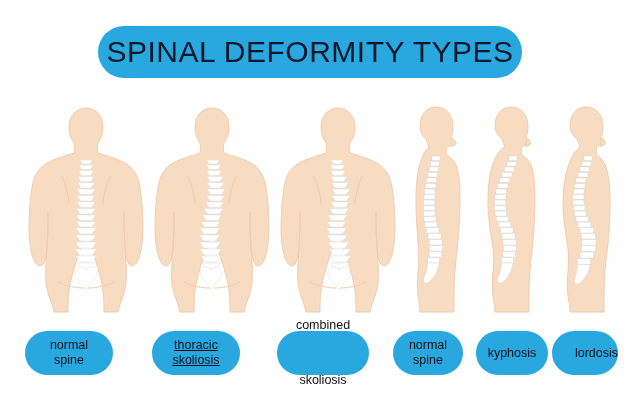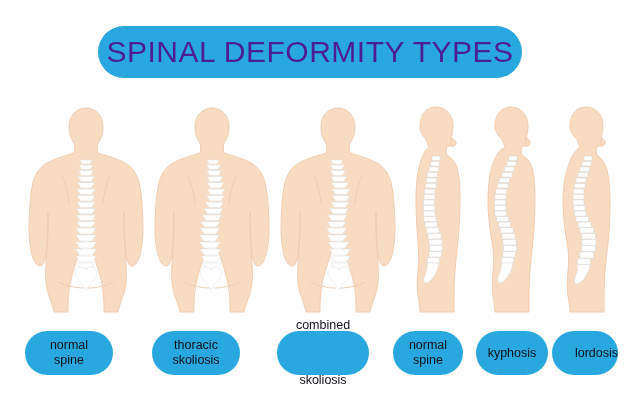--- a/index.html
+++ b/index.html
@@ -25,21 +25,21 @@
     height: 52px;
     background: #29a8df;
     border-radius: 26px;
     display: flex;
     align-items: center;
     justify-content: center;
   }
   #title-banner .title-text {
     font-size: 30px;
     letter-spacing: 0.5px;
-    color: #4c1d95;
+    color: #0f172a;
     font-weight: 400;
     white-space: nowrap;
   }
 
   
   #figures-row {
     position: absolute;
     left: 0;
     top: 104px;
     width: 626px;
@@ -380,21 +380,21 @@
 
 </div>
 
 <div id="labels-row">
 
   <div class="label-pill" style="left:25px; width:88px;">
     <span class="ln">normal</span>
     <span class="ln">spine</span>
   </div>
 
-  <div class="label-pill" style="left:152px; width:88px;">
+  <div class="label-pill" style="left:152px; width:88px;text-decoration:underline;">
     <span class="ln">thoracic</span>
     <span class="ln">skoliosis</span>
   </div>
 
   <div class="label-pill" style="left:277px; width:92px;gap:40px;">
     <span class="ln">combined</span>
     <span class="ln">skoliosis</span>
   </div>
 
   <div class="label-pill" style="left:393px; width:70px;">

